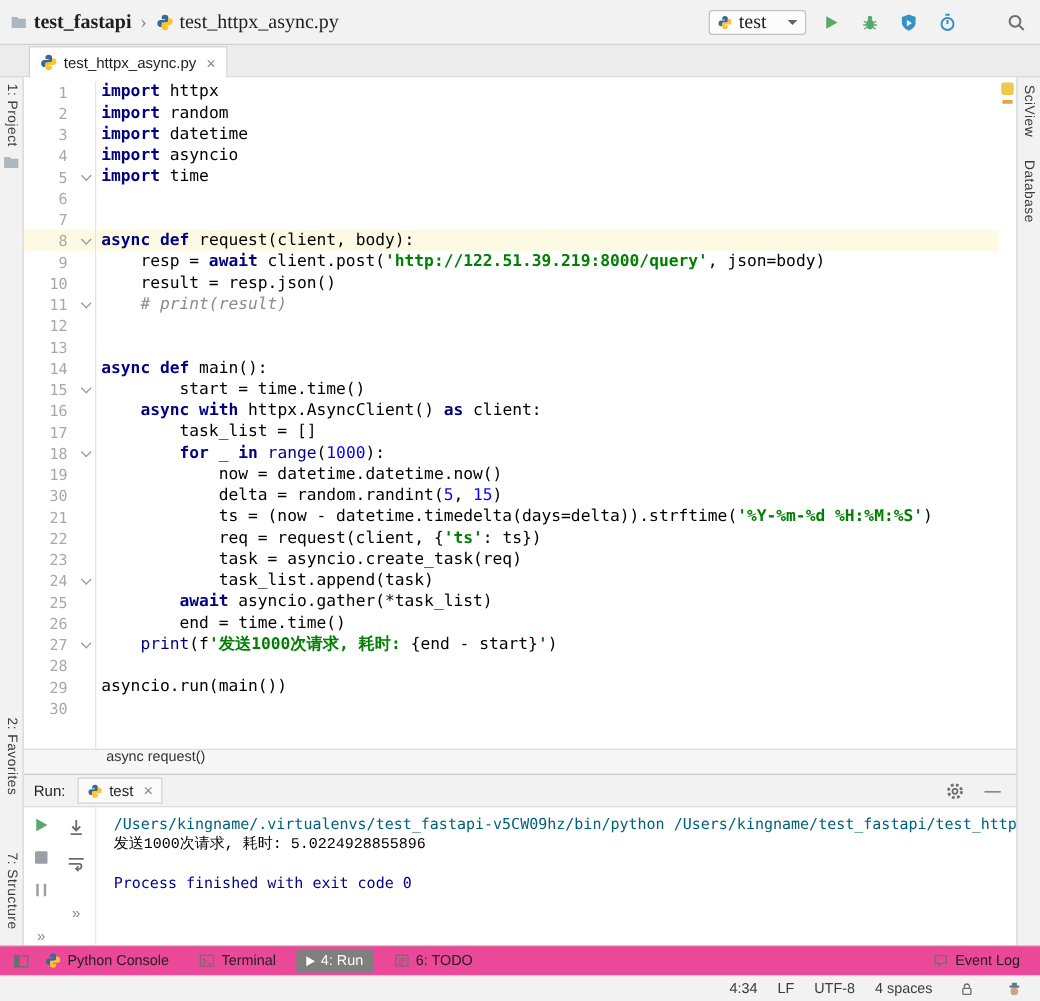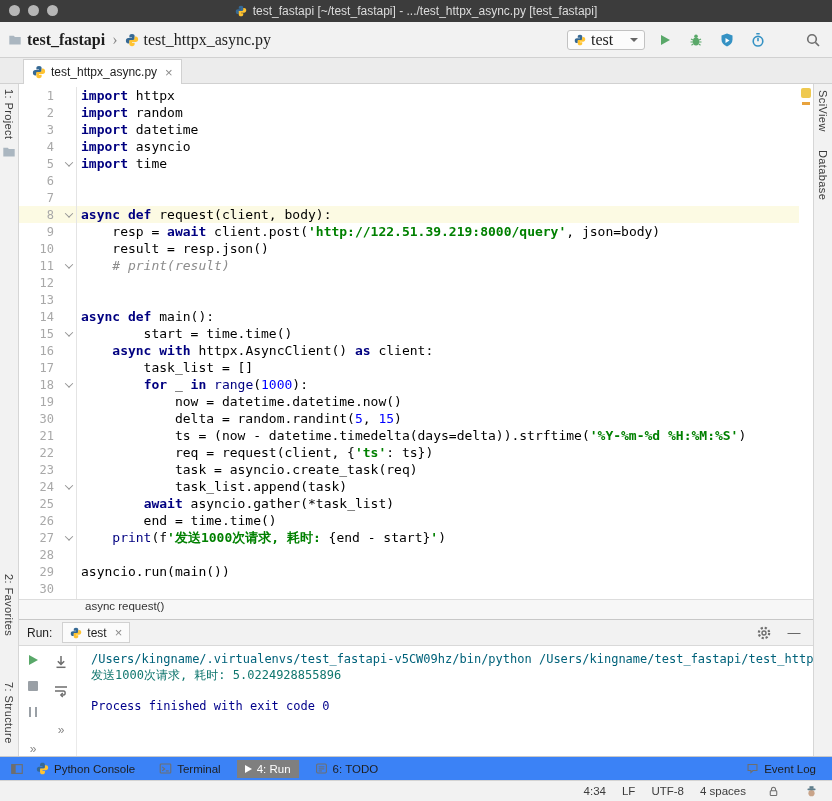--- a/index.html
+++ b/index.html
@@ -87,25 +87,25 @@
   .run-body { flex:1; display:flex; min-height:0; background:#FFF; }
   .run-toolbar { width:58px; flex:none; display:flex; padding-top:5px; border-right:1px solid #EAEAEA; }
   .rt-col { width:28px; display:flex; flex-direction:column; align-items:center; gap:7px; }
   .stop-sq { width:10px; height:10px; background:#9AA0A6; border-radius:1px; display:inline-block; }
   .pause { width:8px; height:10px; border-left:2.5px solid #9AA0A6; border-right:2.5px solid #9AA0A6; display:inline-block; }
   .rt-overflow { color:#8A8A8A; font-size:12px; margin-top:14px; }
   .run-console { flex:1; min-width:0; overflow:hidden; padding:6px 0 0 14px;
                  font:12px/15.5px "DejaVu Sans Mono", monospace; }
   .con-line { white-space:pre; height:15.5px; }
   .con-cmd { color:#00627A; }
-  .con-out { color:#0f766e; }
+  .con-out { color:#000000;font-family:Liberation Mono, monospace; }
   .con-sys { color:#00008B; }
 
   
-  .toolwin-bar { height:24px; flex:none; background:#3b82f6; border-top:1px solid #C9C9C9;
+  .toolwin-bar { height:24px; flex:none; background:#ec4899; border-top:1px solid #C9C9C9;
                  display:flex; align-items:center; padding:0 6px; font-size:11.5px; }
   .tw-btn { display:flex; align-items:center; gap:5px; padding:3px 8px; margin-right:8px; }
   .tw-btn.active { background:#7F7F7F; color:#FFF; }
   .tw-btn.active .play-tri { border-left-color:#FFF; }
   .tw-btn.right { margin-left:auto; margin-right:2px; }
 
   
   .statusbar { height:21px; flex:none; background:#F2F2F2; border-top:1px solid #D4D4D4;
                display:flex; align-items:center; padding:0 10px; font-size:11.5px; color:#3C3C3C; }
   .sb-right { margin-left:auto; display:flex; align-items:center; gap:16px; }
@@ -176,33 +176,20 @@
     <line x1="3.5" y1="13.3" x2="12.5" y2="13.3" stroke="#6E6E6E" stroke-width="1.5"></line>
   </symbol>
   <symbol id="i-softwrap" viewBox="0 0 16 16">
     <path d="M2 4h12M2 8h8.5c2.2 0 2.2 4 0 4H8" fill="none" stroke="#6E6E6E" stroke-width="1.4"></path>
     <path d="M9.8 10l-2 2 2 2" fill="none" stroke="#6E6E6E" stroke-width="1.4"></path>
   </symbol>
 </svg>
 
 <div id="app" data-interactable="false">
 
-  <header class="titlebar" data-interactable="false">
-    <div class="traffic" data-interactable="false">
-      <span data-interactable="true"></span>
-      <span data-interactable="true"></span>
-      <span data-interactable="true"></span>
-    </div>
-    <div class="title-center">
-      <svg class="ic ic12" data-interactable="false">
-          <use href="#i-python"></use>
-        </svg>
-      <span data-interactable="false">test_fastapi [~/test_fastapi] - .../test_httpx_async.py [test_fastapi]</span>
-    </div>
-  </header>
 
   <nav class="navbar" data-interactable="false">
     <div class="crumbs" data-interactable="false">
       <svg class="ic ic14" data-interactable="false">
           <use href="#i-folder"></use>
         </svg>
       <span class="crumb bold" data-interactable="true">test_fastapi</span>
       <span class="sep" data-interactable="false">›</span>
       <svg class="ic ic14" data-interactable="false">
           <use href="#i-python"></use>

